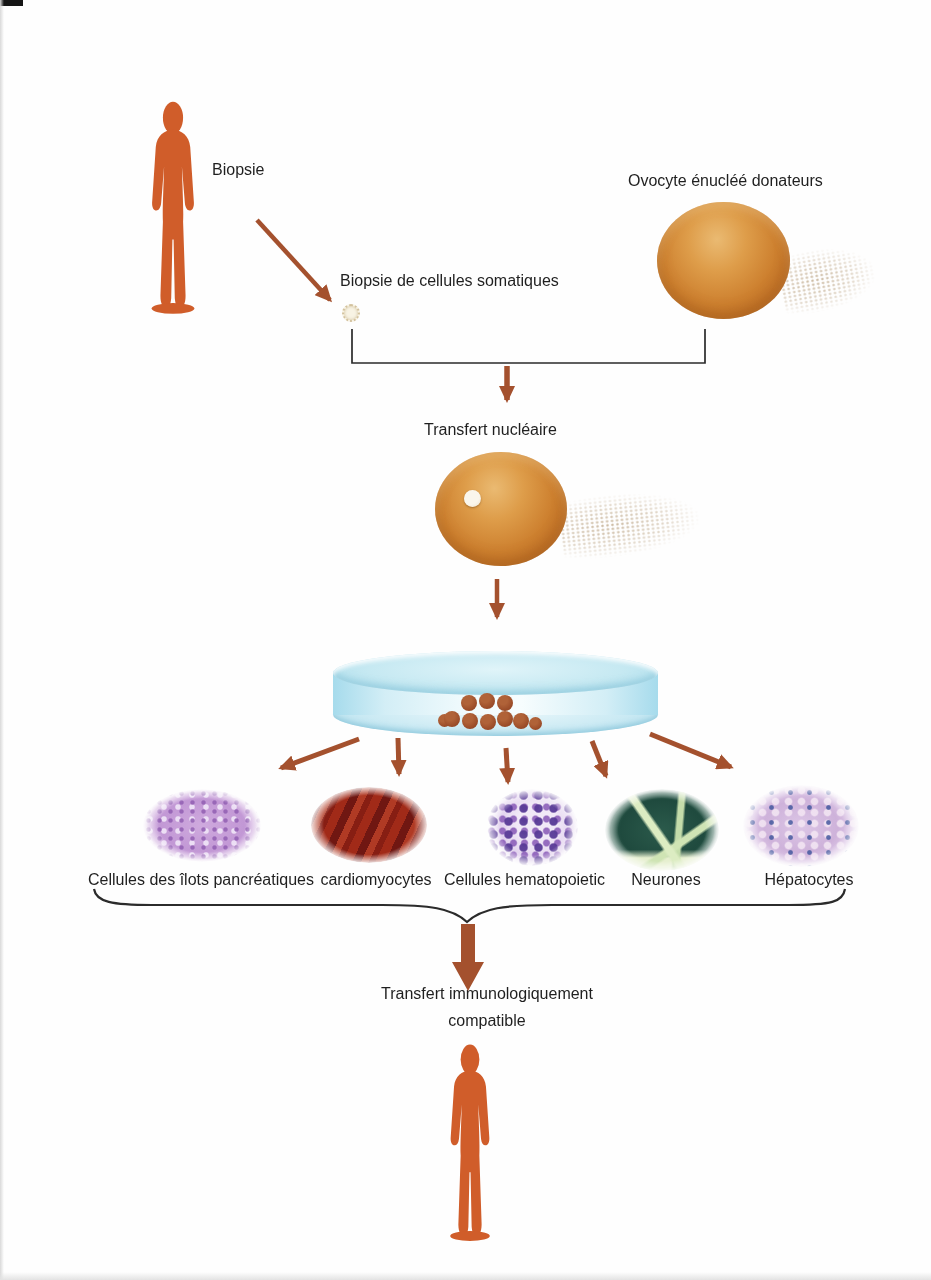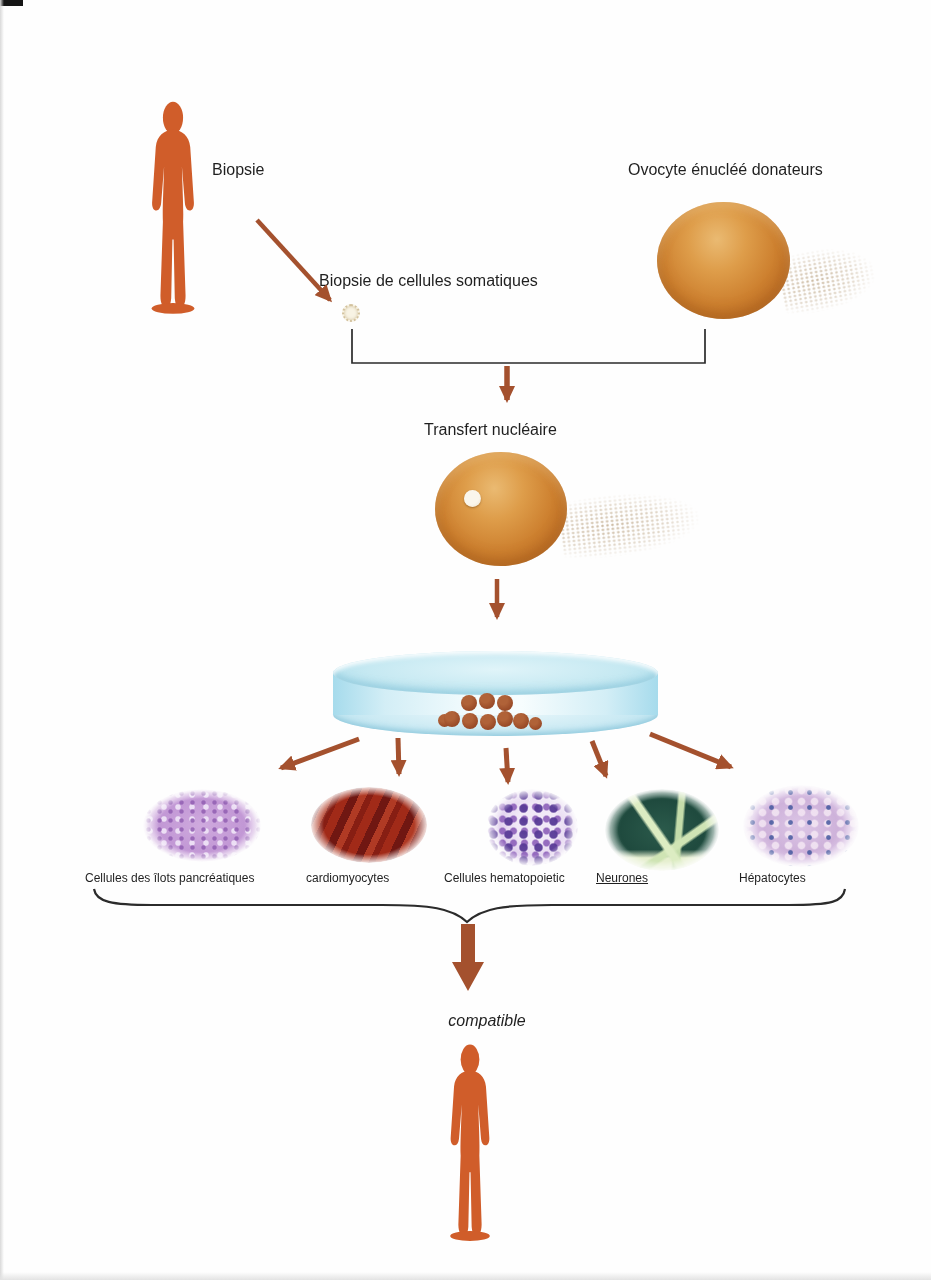--- a/index.html
+++ b/index.html
@@ -88,44 +88,44 @@
     mask:radial-gradient(ellipse at 50% 50%, #000 54%, transparent 73%);}
   .m-hepato{left:743px;top:785px;width:116px;height:82px;
     background-image:
       radial-gradient(circle, rgba(68,88,158,.85) 1.8px, rgba(68,88,158,0) 3px),
       radial-gradient(circle, rgba(242,228,242,.9) 3px, rgba(242,228,242,0) 4.5px),
       radial-gradient(ellipse at 50% 50%, #dcc6e6 0%, #ceb2da 45%, #dcc6e6 62%, rgba(220,198,230,0) 75%);
     background-size:19px 15px,13px 11px,100% 100%;
     -webkit-mask:radial-gradient(ellipse at 50% 50%, #000 52%, transparent 73%);
     mask:radial-gradient(ellipse at 50% 50%, #000 52%, transparent 73%);}
 
-  .cell-label{position:absolute;top:871px;font-size:12px;white-space:nowrap;}
+  .cell-label{position:absolute;top:871px;font-size:16px;text-align:center;white-space:nowrap;}
   svg.overlay{position:absolute;left:0;top:0;pointer-events:none;}
 </style>
 </head>
 <body>
 
 <div class="page">
 
   <div class="scan-mark"></div>
   <div class="edge-left"></div>
   <div class="edge-bottom"></div>
 
   <svg class="sil" style="left:136px;top:100px;" width="74" height="215" viewBox="0 0 120 362">
     <ellipse cx="60" cy="30" rx="17" ry="27" fill="#d05d2a"></ellipse>
     <path d="M60,50 C45,51 33,60 31,79 L25,170 C24,180 27,186 32,186 C36,186 39,182 40,174 L45,112 C44,150 42,185 43,205 L39,325 C38,341 42,350 49,350 C54,350 56,344 57,334 L59,235 L61,235 L63,334 C64,344 66,350 71,350 C78,350 82,341 81,325 L77,205 C78,185 76,150 75,112 L80,174 C81,182 84,186 88,186 C93,186 96,180 95,170 L89,79 C87,60 75,51 60,50 Z" fill="#d05d2a"></path>
     <ellipse cx="60" cy="351" rx="36" ry="9" fill="#d05d2a"></ellipse>
   </svg>
   <div class="lbl" style="left:212px;top:160px;">Biopsie</div>
 
-  <div class="lbl" style="left:628px;top:160px;text-align:right;">Ovocyte énucléé donateurs</div>
+  <div class="lbl" style="left:628px;top:171px;text-align:right;">Ovocyte énucléé donateurs</div>
   <div class="stipple s1"></div>
   <div class="oocyte donor"></div>
 
-  <div class="lbl" style="left:319px;top:271px;">Biopsie de cellules somatiques</div>
+  <div class="lbl" style="left:340px;top:271px;">Biopsie de cellules somatiques</div>
   <div class="somatic-cell"></div>
 
   <div class="lbl" style="left:424px;top:420px;text-align:center;">Transfert nucléaire</div>
   <div class="stipple s2"></div>
   <div class="oocyte fused">
     <div class="nucleus"></div>
   </div>
 
 
   <div class="dish">
@@ -146,24 +146,25 @@
 
   <div class="micro m-islets"></div>
   <div class="micro m-cardio"></div>
   <div class="micro m-hemato"></div>
   <div class="micro m-neuro"></div>
   <div class="micro m-hepato"></div>
 
   <div class="cell-label" style="left:85px;width:232px;">Cellules des îlots pancréatiques</div>
   <div class="cell-label" style="left:306px;width:140px;">cardiomyocytes</div>
   <div class="cell-label" style="left:444px;width:160px;">Cellules hematopoietic</div>
-  <div class="cell-label" style="left:596px;width:140px;text-decoration:underline;">Neurones</div>
+  <div class="cell-label" style="left:596px;width:140px;">Neurones</div>
   <div class="cell-label" style="left:739px;width:140px;">Hépatocytes</div>
 
-  <div class="lbl lbl-center" style="left:357px;top:1011px;width:260px;font-style:italic;">compatible</div>
+  <div class="lbl lbl-center" style="left:357px;top:984px;width:260px;">Transfert immunologiquement</div>
+  <div class="lbl lbl-center" style="left:357px;top:1011px;width:260px;">compatible</div>
 
   <svg class="sil" style="left:437px;top:1037px;" width="66" height="211" viewBox="0 0 120 362">
     <ellipse cx="60" cy="30" rx="17" ry="27" fill="#d05d2a"></ellipse>
     <path d="M60,50 C45,51 33,60 31,79 L25,170 C24,180 27,186 32,186 C36,186 39,182 40,174 L45,112 C44,150 42,185 43,205 L39,325 C38,341 42,350 49,350 C54,350 56,344 57,334 L59,235 L61,235 L63,334 C64,344 66,350 71,350 C78,350 82,341 81,325 L77,205 C78,185 76,150 75,112 L80,174 C81,182 84,186 88,186 C93,186 96,180 95,170 L89,79 C87,60 75,51 60,50 Z" fill="#d05d2a"></path>
     <ellipse cx="60" cy="351" rx="36" ry="9" fill="#d05d2a"></ellipse>
   </svg>
 
   <svg class="overlay" width="931" height="1280" viewBox="0 0 931 1280">
     <defs>
       <marker id="ah" markerUnits="userSpaceOnUse" markerWidth="18" markerHeight="16" refX="14" refY="8" orient="auto">

